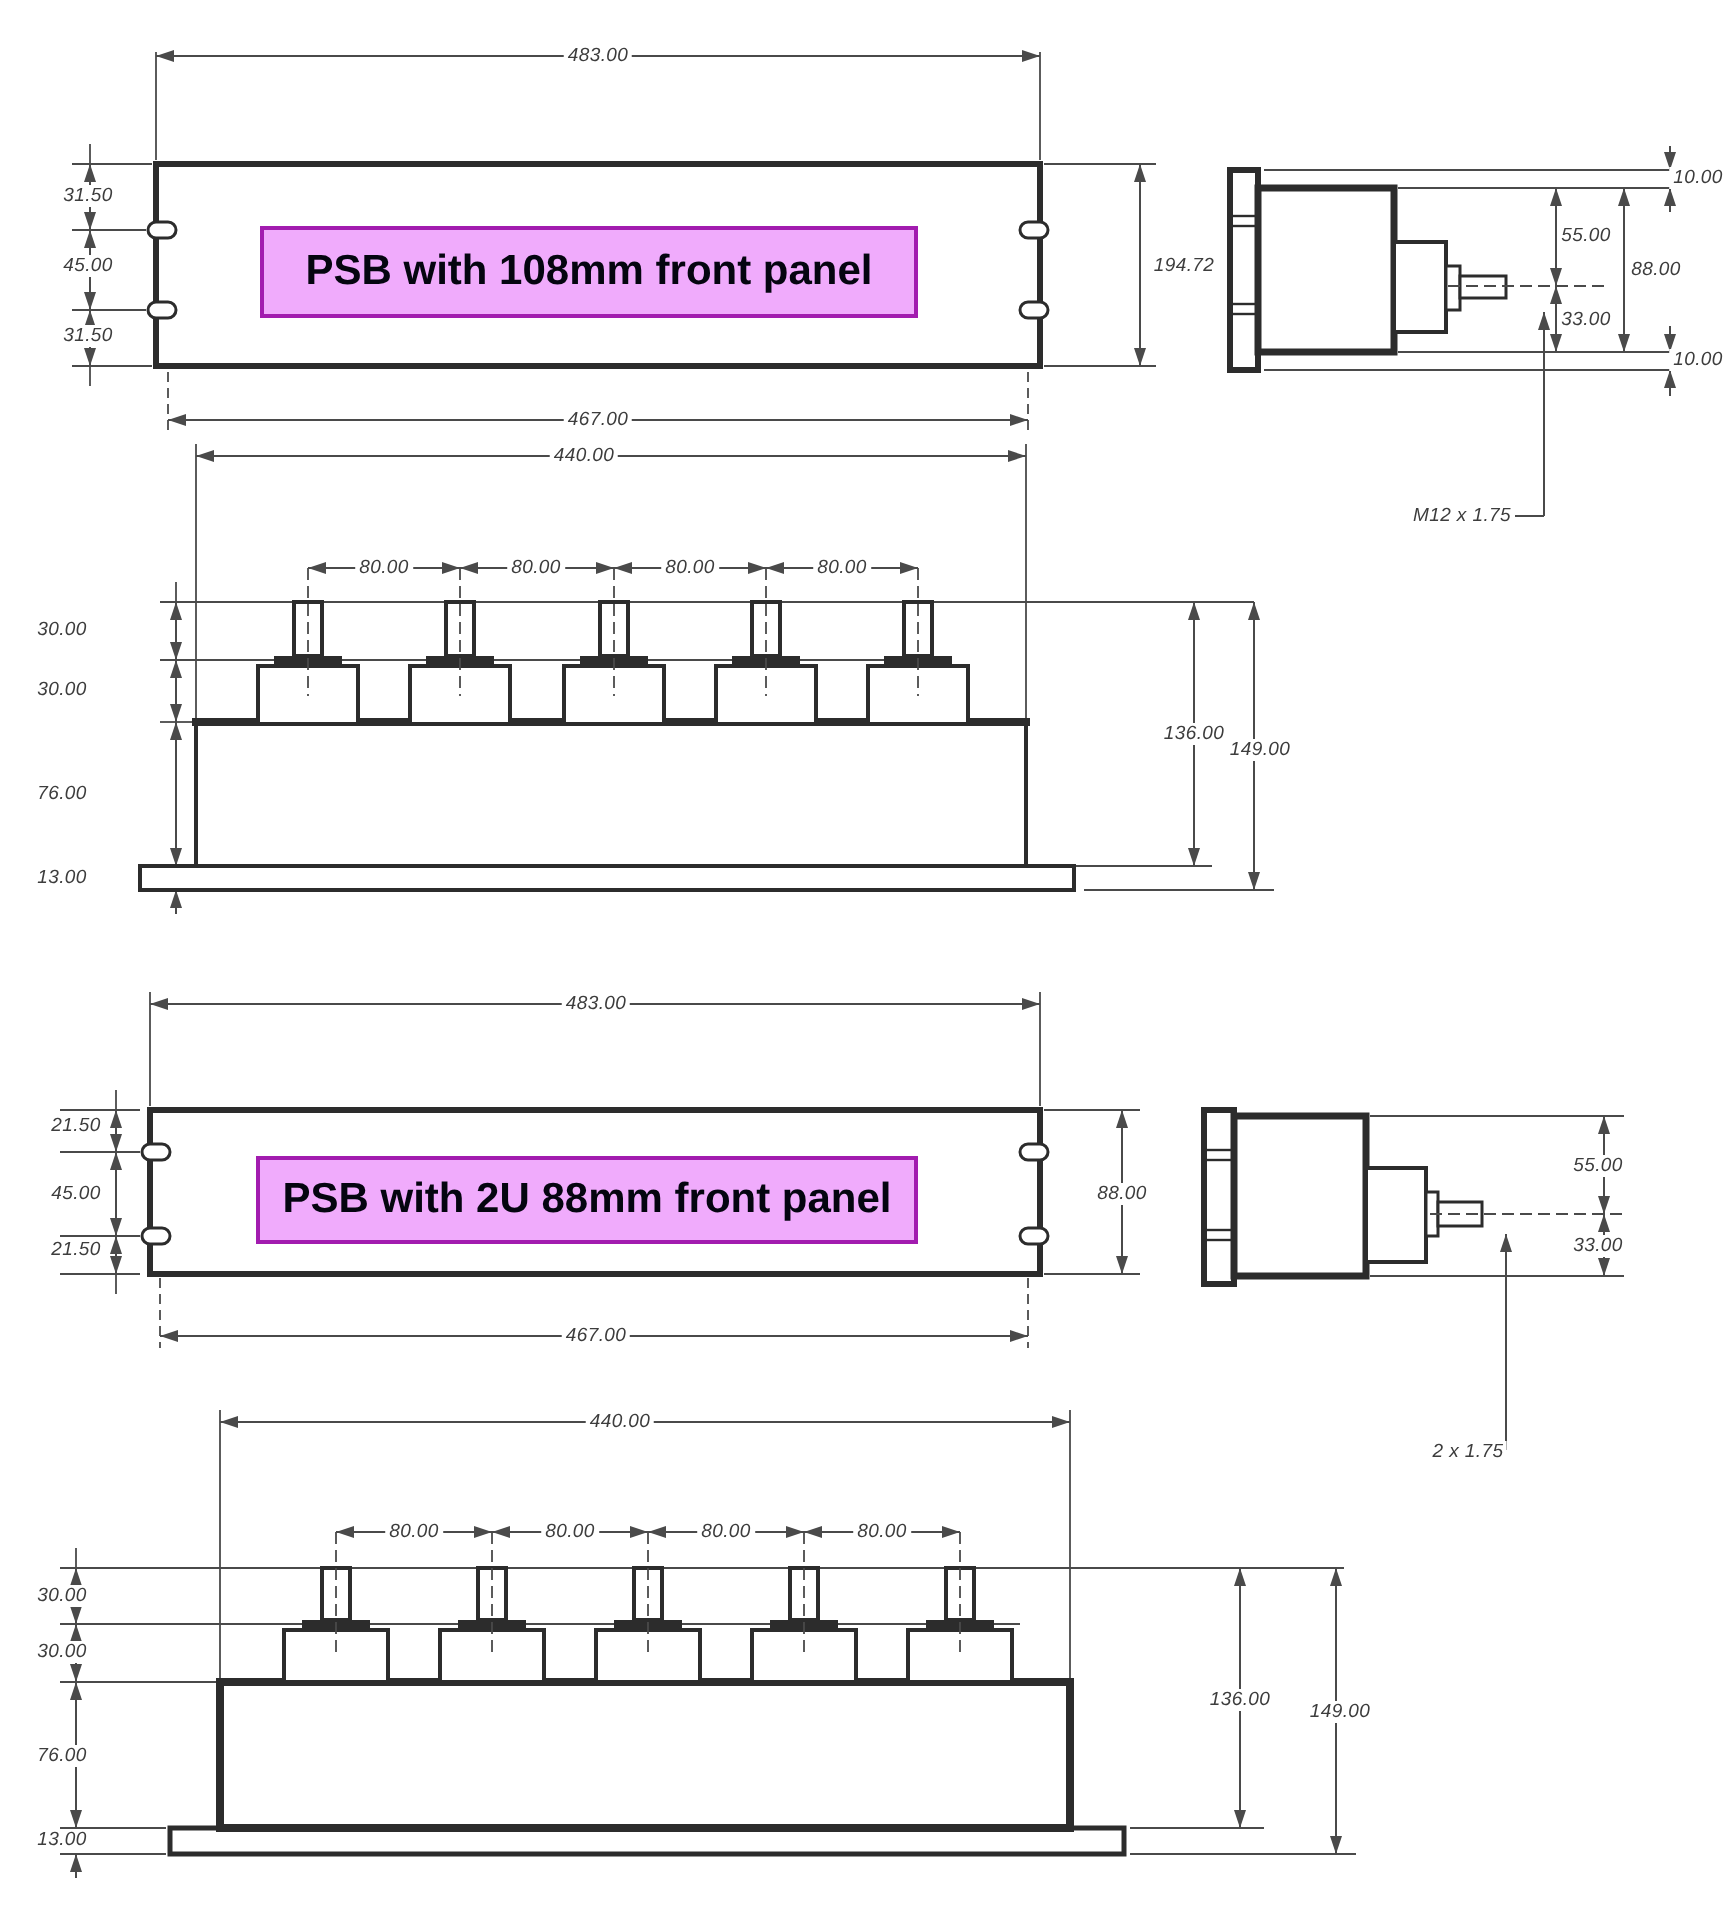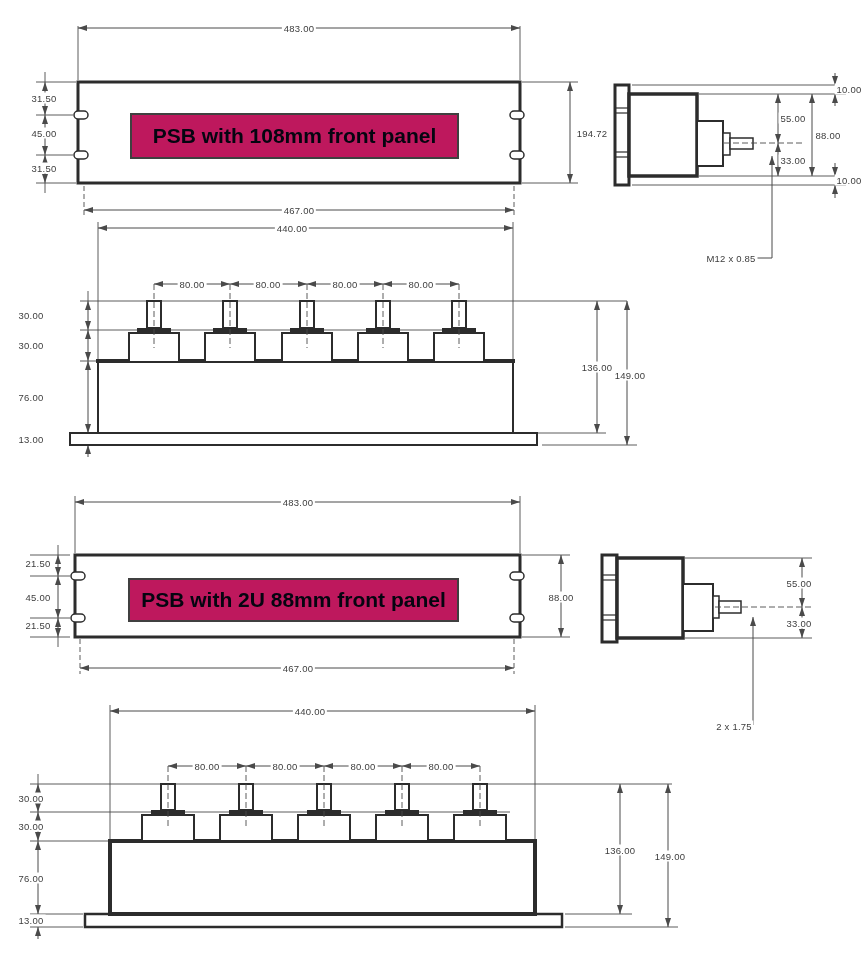--- a/index.html
+++ b/index.html
@@ -16,22 +16,22 @@
   .tick{stroke:#2c2c2c;stroke-width:1.2;fill:none;}
   .cap{fill:#2c2c2c;stroke:none;}
   .thick{stroke:#2c2c2c;stroke-width:4;fill:none;}
   
   .x{stroke:#4a4a4a;stroke-width:0.9;fill:none;}
   .xd{stroke:#4a4a4a;stroke-width:0.9;fill:none;stroke-dasharray:5 3;}
   .d{stroke:#4a4a4a;stroke-width:1;fill:none;}
   .cl{stroke:#4a4a4a;stroke-width:0.9;fill:none;stroke-dasharray:6 3;}
   
   .dl{position:absolute;transform:translate(-50%,-50%);font-size:9.5px;line-height:11px;
-      color:#3d3d3d;background:#ffffff;padding:0 2px;white-space:nowrap;letter-spacing:.2px;}
-  .title-box{position:absolute;border:2px solid #404040;background:#be185d;display:flex;
+      color:#3d3d3d;background:#ffffff;padding:0 2px;white-space:nowrap;letter-spacing:.2px;font-style:italic;}
+  .title-box{position:absolute;border:2px solid #a21caf;background:#f0abfc;display:flex;
       align-items:center;justify-content:center;font-weight:bold;font-size:21px;
       color:#050510;white-space:nowrap;}
 </style>
 </head>
 <body>
 
 <div class="canvas">
 
 <svg width="862" height="954" viewBox="0 0 862 954">
   <defs>
@@ -237,21 +237,21 @@
 <span class="dl" style="left:44px;top:98px;">31.50</span>
 <span class="dl" style="left:44px;top:133px;">45.00</span>
 <span class="dl" style="left:44px;top:168px;">31.50</span>
 <span class="dl" style="left:592px;top:133px;">194.72</span>
 
 <span class="dl" style="left:849px;top:89px;">10.00</span>
 <span class="dl" style="left:793px;top:118px;">55.00</span>
 <span class="dl" style="left:828px;top:135px;">88.00</span>
 <span class="dl" style="left:793px;top:160px;">33.00</span>
 <span class="dl" style="left:849px;top:180px;">10.00</span>
-<span class="dl" style="left:731px;top:258px;">M12 x 0.85</span>
+<span class="dl" style="left:731px;top:258px;">M12 x 1.75</span>
 
 <span class="dl" style="left:292px;top:228px;">440.00</span>
 <span class="dl" style="left:192px;top:284px;">80.00</span>
 <span class="dl" style="left:268px;top:284px;">80.00</span>
 <span class="dl" style="left:345px;top:284px;">80.00</span>
 <span class="dl" style="left:421px;top:284px;">80.00</span>
 <span class="dl" style="left:31px;top:315px;">30.00</span>
 <span class="dl" style="left:31px;top:345px;">30.00</span>
 <span class="dl" style="left:31px;top:397px;">76.00</span>
 <span class="dl" style="left:31px;top:439px;">13.00</span>

